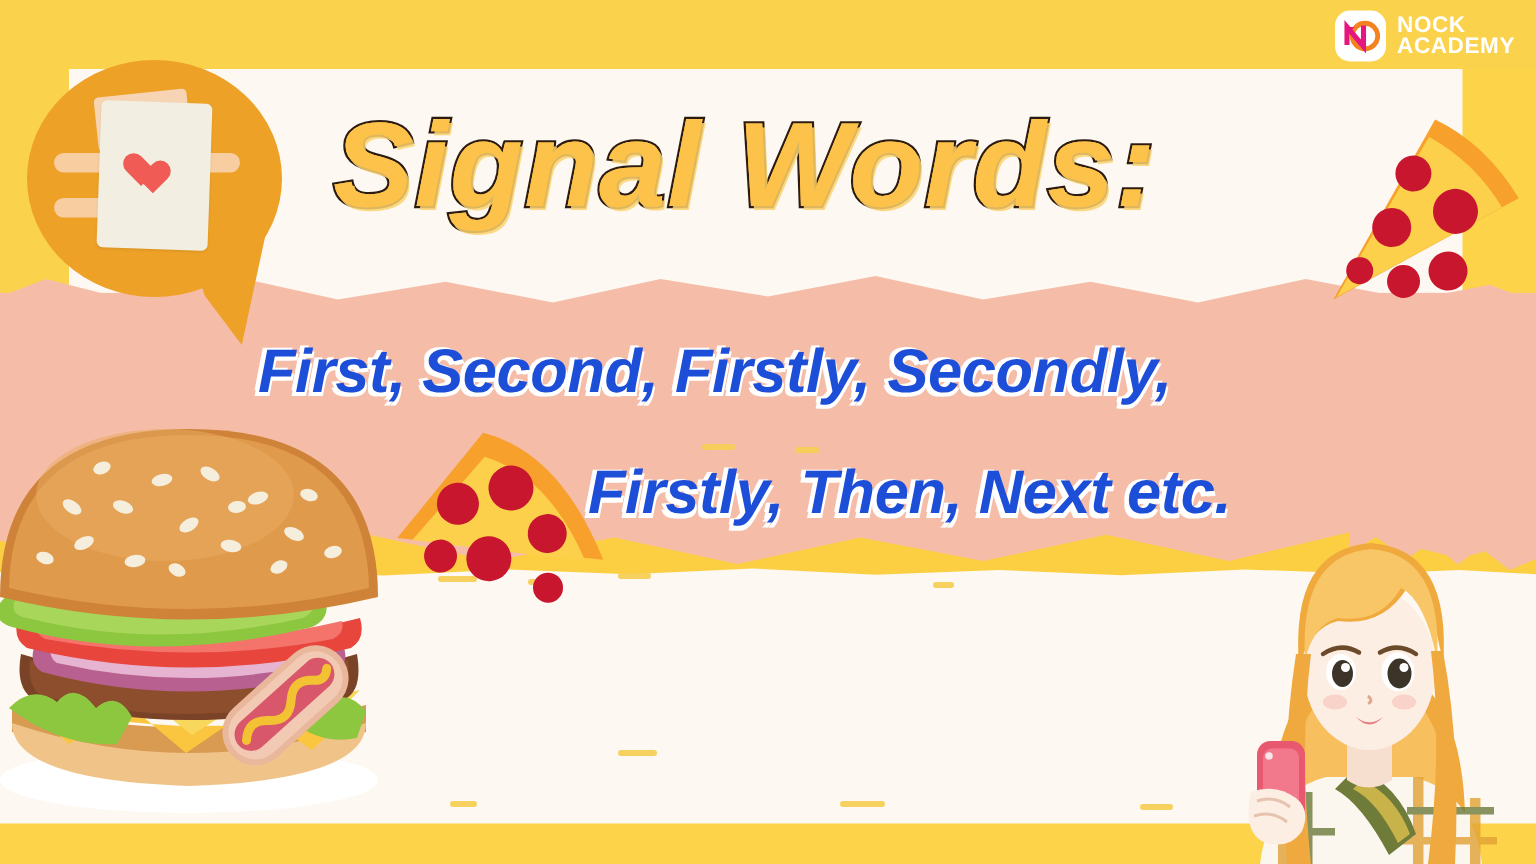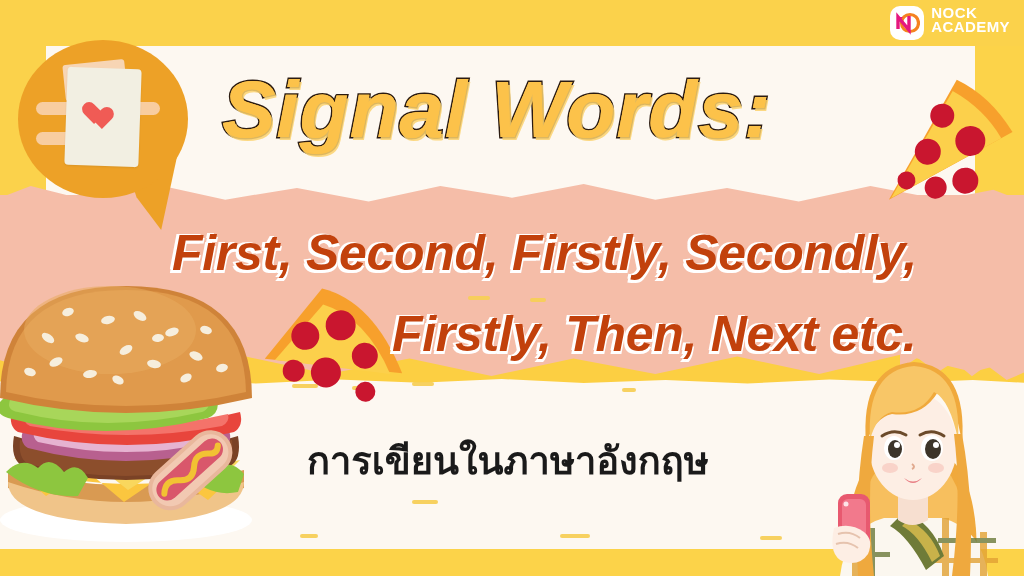--- a/index.html
+++ b/index.html
@@ -74,35 +74,35 @@
     paint-order:stroke fill;
     text-shadow: 2px 3px 0 rgba(252,210,110,.85);
   }
   .title-inner{
     position:absolute;left:222px;top:60px;width:720px;height:100px;
     font-size:80px;font-weight:bold;font-style:italic;letter-spacing:1px;
     color:#fcc24a;line-height:100px;white-space:nowrap;
   }
 
   .line1,.line2{
-    position:absolute;font-weight:bold;font-style:italic;color:#c2410c;
-    font-size:50px;white-space:nowrap;letter-spacing:-0.3px;
+    position:absolute;font-weight:bold;font-style:italic;color:#1d4ed8;
+    font-size:41px;white-space:nowrap;letter-spacing:-0.3px;
     text-shadow:-3px 3px 0 #ffffff, -3px -1px 0 #ffffff, 1px 3px 0 #ffffff;
   }
   .line1{left:172px;top:224px;}
   .line2{left:392px;top:305px;}
 
   .thai{
     position:absolute;left:307px;top:430px;font-size:38px;font-weight:bold;
     color:#1a1a1a;white-space:nowrap;letter-spacing:0px;
     font-family:"DejaVu Sans","Liberation Sans",sans-serif;
   }
 
   
-  .logo{position:absolute;right:14px;top:6px;height:36px;display:flex;align-items:flex-start;gap:7px;}
+  .logo{position:absolute;right:14px;top:6px;height:36px;display:flex;align-items:center;gap:7px;}
   .logo-mark{width:34px;height:34px;border-radius:10px;background:#ffffff;position:relative;
     display:flex;align-items:center;justify-content:center;}
   .logo-text{display:flex;flex-direction:column;line-height:0.92;}
   .logo-text span{color:#ffffff;font-weight:bold;font-size:15px;letter-spacing:0.4px;}
 
   
   .fleck{position:absolute;background:#f7cf57;border-radius:3px;opacity:.95;}
 </style>
 </head>
 <body>
@@ -274,21 +274,20 @@
     <path d="M26 182 q12 -4 22 4" stroke="#e6c3ae" stroke-width="2" fill="none"></path>
     <path d="M24 192 q12 -4 22 4" stroke="#e6c3ae" stroke-width="2" fill="none"></path>
   </svg>
 
   <div class="title">Signal Words:</div>
   <div class="title-inner">Signal Words:</div>
 
   <div class="line1">First, Second, Firstly, Secondly,</div>
   <div class="line2">Firstly, Then, Next etc.</div>
 
-  <div class="thai">การเขียนในภาษาอังกฤษ</div>
 
   <div class="logo">
     <div class="logo-mark">
       <svg width="26" height="26" viewBox="0 0 26 26">
         <circle cx="16" cy="13" r="8.5" fill="none" stroke="#f58220" stroke-width="3.2"></circle>
         <path d="M4 19 L4 7 L15 20 L15 6" fill="none" stroke="#e5177f" stroke-width="3.4" stroke-linejoin="miter"></path>
         <path d="M4 7 L9 7 L4 12 Z" fill="#e5177f"></path>
       </svg>
     </div>
     <div class="logo-text">

